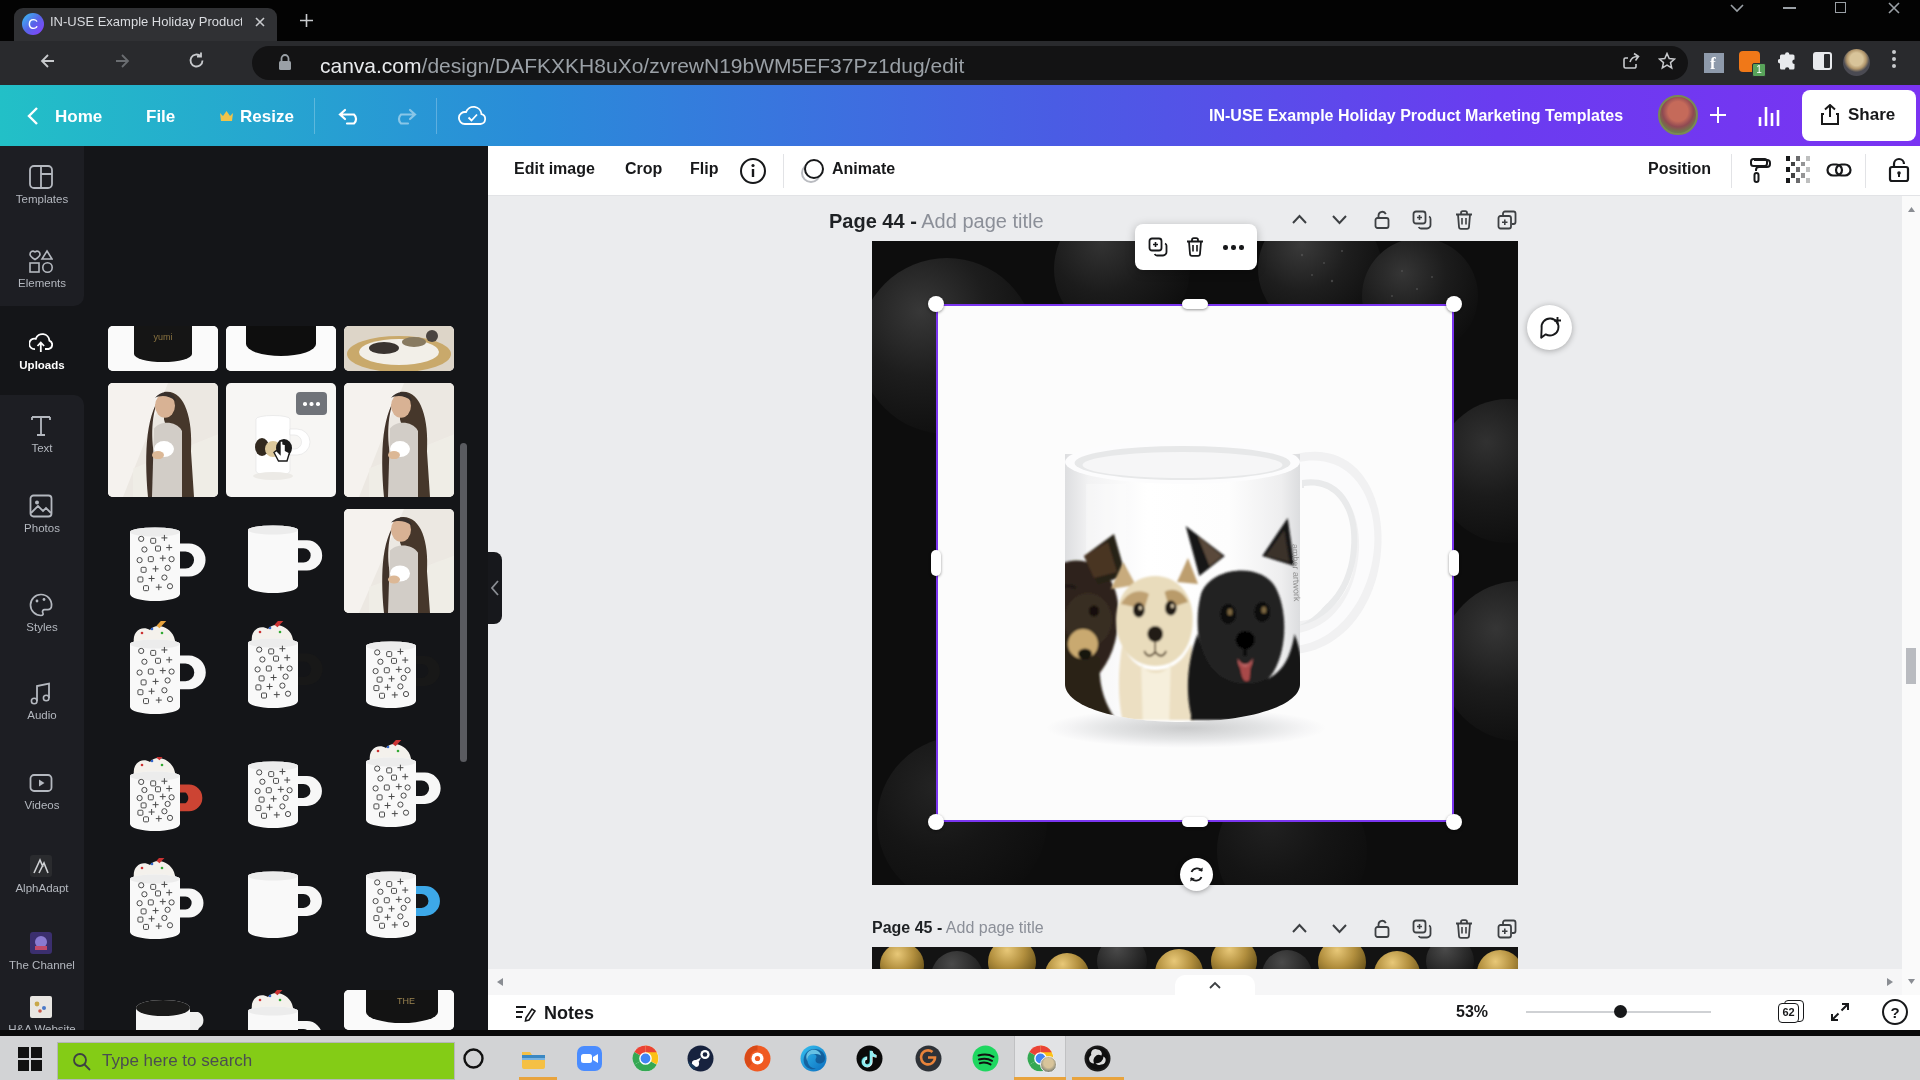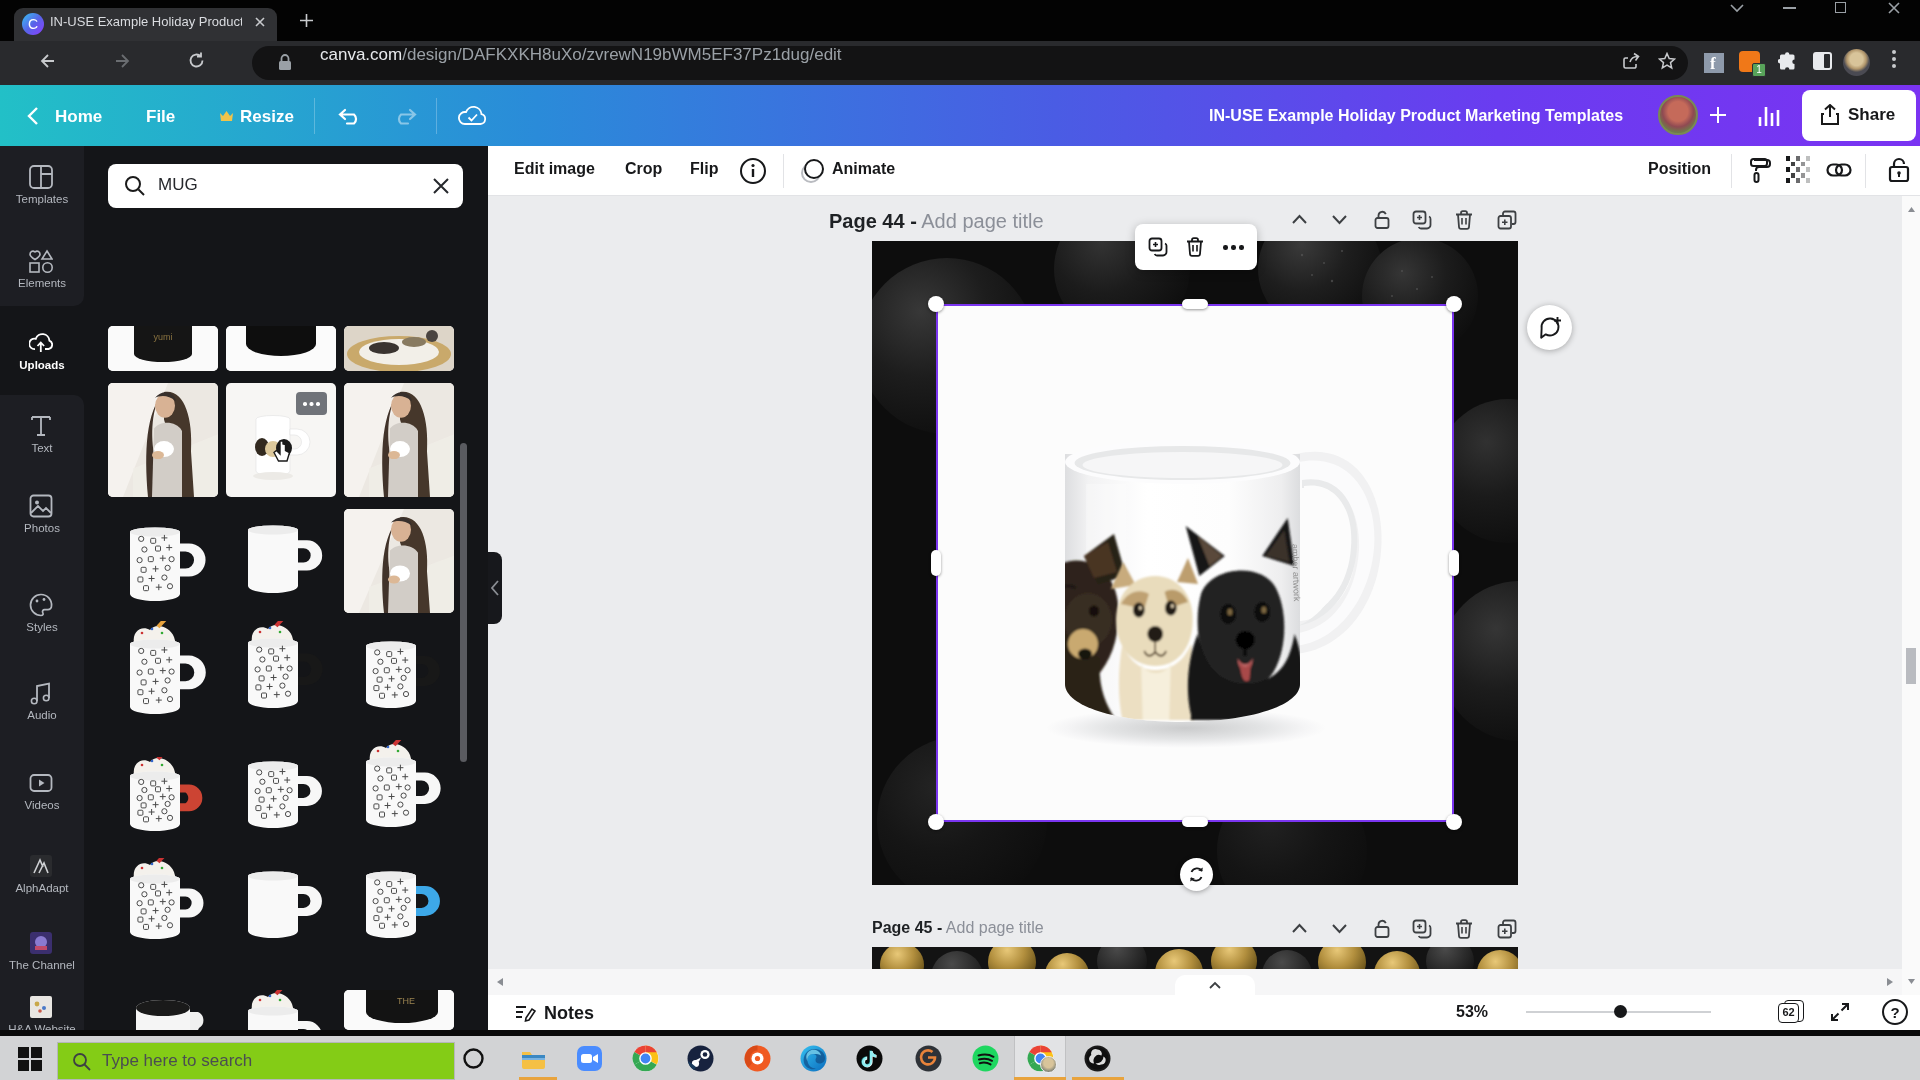--- a/index.html
+++ b/index.html
@@ -52,21 +52,21 @@
     </svg>
   <svg class="abs" style="left:188px;top:11px;" width="17" height="17" viewBox="0 0 17 17">
       <path d="M14.5 8.5 a6 6 0 1 1 -1.8 -4.3 M13 0.5 L13 4.5 L9 4.5" stroke="#c8cacd" stroke-width="1.8" fill="none"></path>
     </svg>
 
   <div class="abs" style="left:252px;top:5px;width:1436px;height:34px;background:#131314;border-radius:17px;"></div>
   <svg class="abs" style="left:278px;top:13px;" width="14" height="17" viewBox="0 0 14 17">
       <rect x="1" y="7" width="12" height="9" rx="1.5" fill="#9aa0a6"></rect>
       <path d="M3.5 7 V4.5 a3.5 3.5 0 0 1 7 0 V7" stroke="#9aa0a6" stroke-width="1.8" fill="none"></path>
     </svg>
-  <div class="abs" style="left:320px;top:4px;height:22px;font-size:17px;color:#e8eaed;white-space:nowrap;">canva.com<span style="color:#9aa0a6;">/design/DAFKXKH8uXo/zvrewN19bWM5EF37Pz1dug/edit</span></div>
+  <div class="abs" style="left:320px;top:13px;height:22px;font-size:21px;color:#e8eaed;white-space:nowrap;">canva.com<span style="color:#9aa0a6;">/design/DAFKXKH8uXo/zvrewN19bWM5EF37Pz1dug/edit</span></div>
 
   <svg class="abs" style="left:1622px;top:11px;" width="19" height="18" viewBox="0 0 19 18">
       <path d="M6 6 H3.5 A1.5 1.5 0 0 0 2 7.5 V14.5 A1.5 1.5 0 0 0 3.5 16 H12.5 A1.5 1.5 0 0 0 14 14.5 V12" stroke="#c8cacd" stroke-width="1.6" fill="none"></path>
       <path d="M8 10 C 9 6.5 12 4.5 15.5 4.5 M12 1.5 L16.5 4.5 L13.5 8.5" stroke="#c8cacd" stroke-width="1.6" fill="none"></path>
     </svg>
   <svg class="abs" style="left:1658px;top:11px;" width="18" height="18" viewBox="0 0 18 18">
       <path d="M9 1.5 L11.2 6.5 L16.6 7 L12.5 10.6 L13.7 16 L9 13.2 L4.3 16 L5.5 10.6 L1.4 7 L6.8 6.5 Z" stroke="#c8cacd" stroke-width="1.5" fill="none"></path>
     </svg>
 
   <div class="abs" style="left:1704px;top:12px;width:20px;height:20px;background:#8e9aab;">
@@ -186,30 +186,20 @@
       <rect x="1" y="1" width="22" height="22" rx="2" fill="#e8e6e2"></rect>
       <circle cx="8" cy="9" r="2.4" fill="#c8a84a"></circle>
       <circle cx="15" cy="13" r="2" fill="#4a7ac8"></circle>
       <circle cx="11" cy="16" r="1.8" fill="#c85a4a"></circle>
     </svg>
     <div class="abs" style="left:0;top:1023px;width:84px;text-align:center;font-size:11.5px;color:#b4b8bf;font-weight:normal;">H&amp;A Website</div>
   </div>
 
 <div class="abs" style="left:84px;top:146px;width:404px;height:884px;background:#141518;overflow:hidden;" id="panel">
 
-  <div class="abs" style="left:24px;top:18px;width:355px;height:44px;background:#fff;border-radius:8px;">
-    <svg class="abs" style="left:16px;top:11px;" width="22" height="22" viewBox="0 0 22 22">
-        <circle cx="9" cy="9" r="7" stroke="#1a1a1a" stroke-width="2" fill="none"></circle>
-        <path d="M14.5 14.5 L20 20" stroke="#1a1a1a" stroke-width="2"></path>
-      </svg>
-    <div class="abs" style="left:50px;top:11px;font-size:17px;color:#26282c;">MUG</div>
-    <svg class="abs" style="left:324px;top:13px;" width="18" height="18" viewBox="0 0 18 18">
-        <path d="M2 2 L16 16 M16 2 L2 16" stroke="#26282c" stroke-width="2"></path>
-      </svg>
-  </div>
 
 
   <div id="thumbs">
       <div class="abs" style="left:24px;top:180px;width:110px;height:45px;background:#fafafa;border-radius:5px;overflow:hidden;"><svg width="110" height="45" viewBox="0 0 110 45">
           <rect width="110" height="45" fill="#fafafa"></rect>
           <path d="M26 0 H84 V28 a 29 8 0 0 1 -58 0 Z" fill="#151515"></path>
           <text x="55" y="14" font-size="9" fill="#8a7340" text-anchor="middle" font-family="Liberation Sans">yumi</text>
         </svg></div>
       <div class="abs" style="left:24px;top:237px;width:110px;height:114px;background:#efece8;border-radius:5px;overflow:hidden;"><svg width="110" height="114" viewBox="0 0 110 114">
           <rect width="110" height="114" fill="#ece8e2"></rect>

